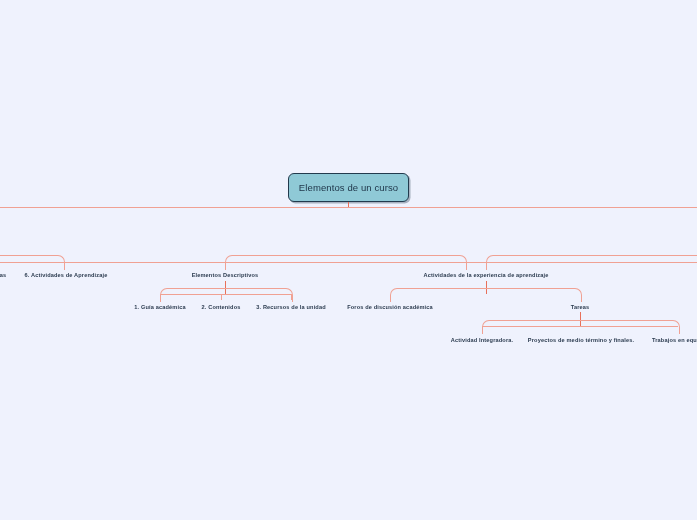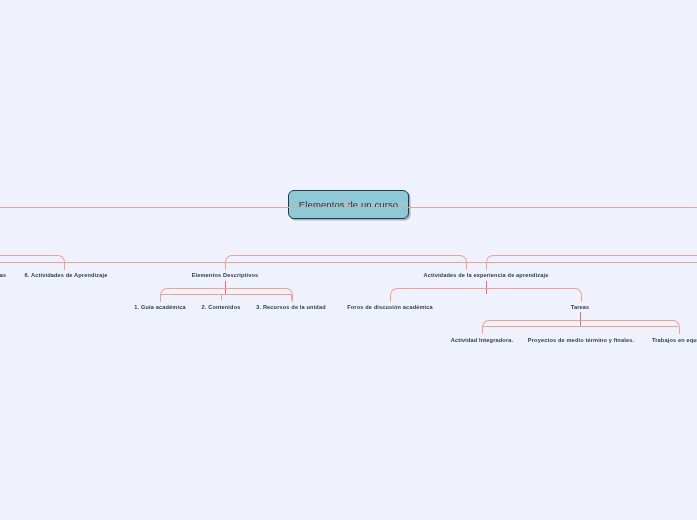--- a/index.html
+++ b/index.html
@@ -60,21 +60,20 @@
     width: 121px;
     height: 29px;
     box-sizing: border-box;
     background: #8fc9d6;
     border: 1.6px solid #223a4d;
     border-radius: 6px;
     box-shadow: 1.5px 1.5px 0 rgba(34,58,77,0.35);
     display: flex;
     align-items: center;
     justify-content: center;
-    margin-top: 17px;
   }
   #root-node .root-label {
     font-size: 9.5px;
     color: #1d3347;
     letter-spacing: 0.1px;
     white-space: nowrap;
   }
   
   .node-label {
     position: absolute;

